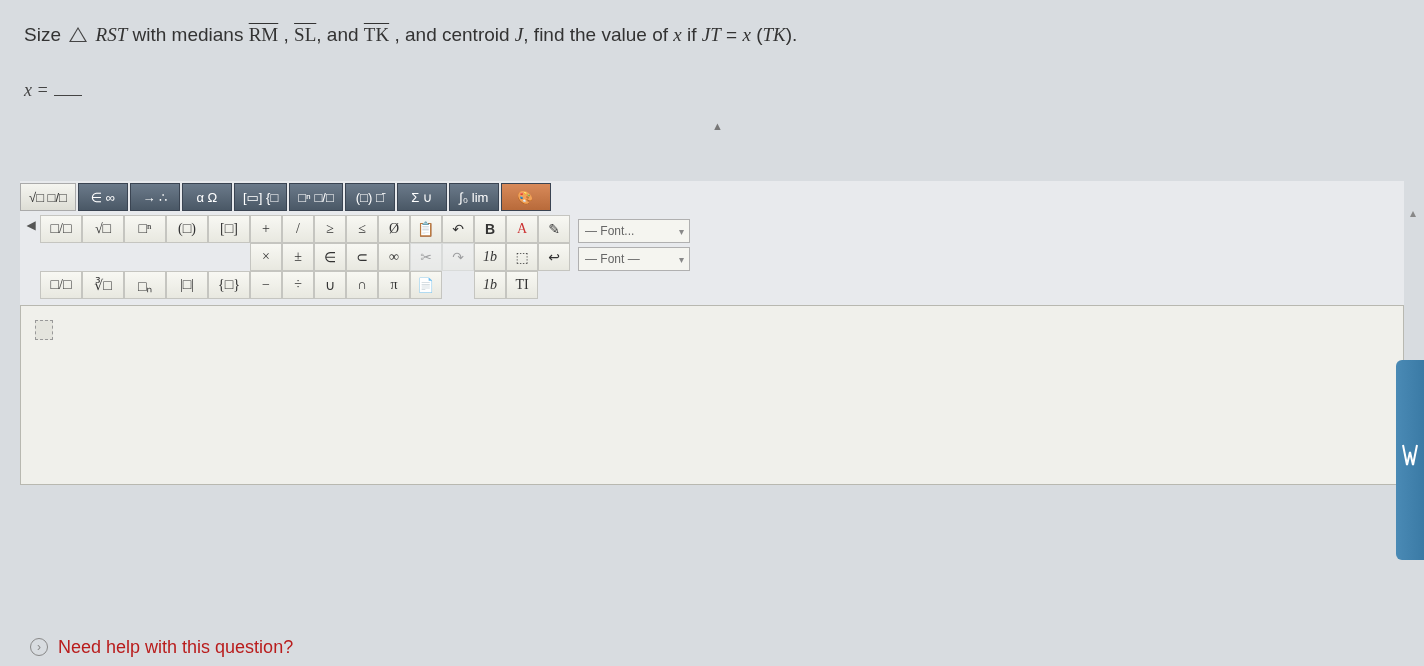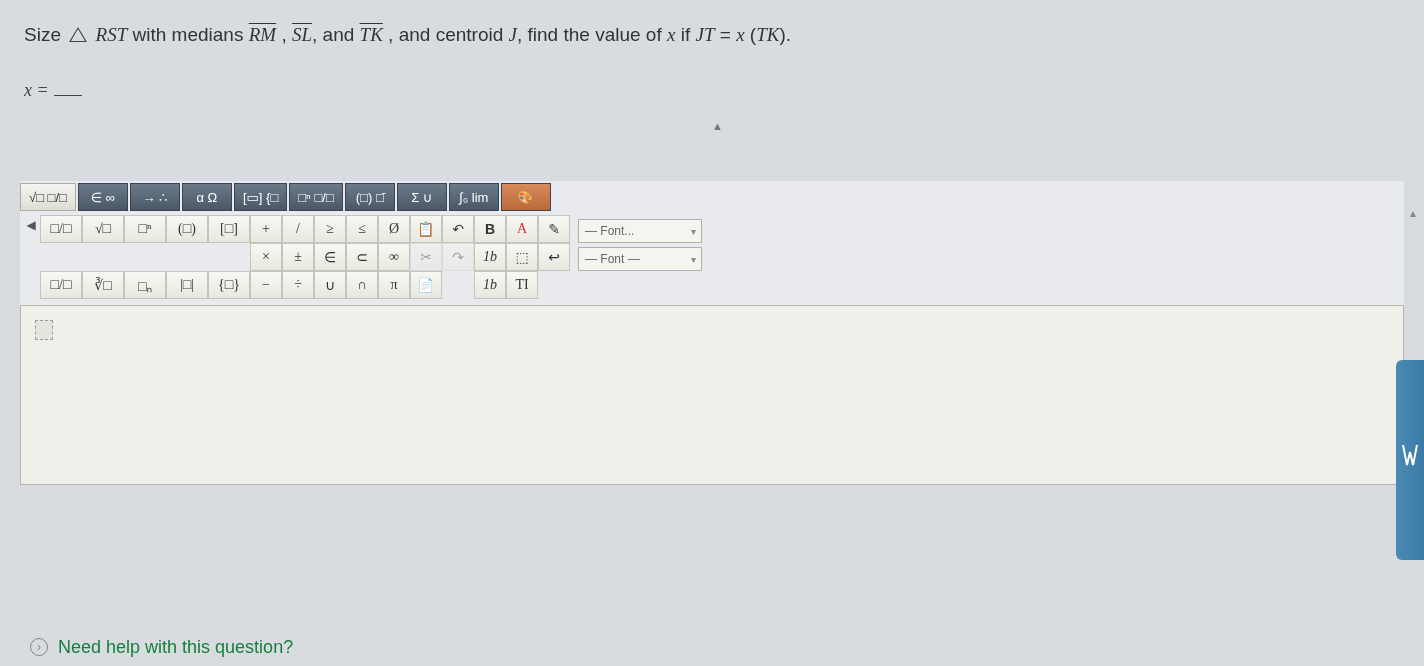--- a/index.html
+++ b/index.html
@@ -13,21 +13,21 @@
 }
 .question-area {
   padding: 20px 24px;
   font-size: 19px;
   color: #333;
 }
 .question-text {
   line-height: 1.6;
 }
 .italic { font-style: italic; font-family: 'Times New Roman', serif; text-align: center; }
-.overline { text-decoration: overline; font-family: 'Times New Roman', serif; font-style: italic; }
+.overline { text-decoration: overline; font-family: 'Times New Roman', serif; }
 .triangle-icon {
   display: inline-block;
   width: 0; height: 0;
   border-left: 9px solid transparent;
   border-right: 9px solid transparent;
   border-bottom: 15px solid transparent;
   position: relative;
   vertical-align: middle;
   margin: 0 3px;
 }
@@ -134,21 +134,21 @@
 .tool-btn.disabled { opacity: 0.4; }
 .bold-btn { font-weight: bold; font-family: Arial; }
 .format-selects {
   display: flex;
   flex-direction: column;
   gap: 4px;
   margin-left: 8px;
   padding-top: 4px;
 }
 .format-select {
-  width: 124px;
+  width: 112px;
   height: 24px;
   border: 1px solid #b0b0b0;
   background: #f5f5f0;
   font-size: 12px;
   color: #666;
   padding: 0 18px 0 6px;
   position: relative;
   display: flex;
   align-items: center;
   cursor: pointer;
@@ -218,21 +218,21 @@
   width: 16px;
   height: 16px;
   color: #a33;
   font-size: 11px;
 }
 .help-link {
   position: absolute;
   bottom: 8px;
   left: 58px;
   font-size: 18px;
-  color: #15803d;
+  color: #b91c1c;
 }
 .help-icon {
   position: absolute;
   bottom: 10px;
   left: 30px;
   width: 18px;
   height: 18px;
   border: 1.5px solid #888;
   border-radius: 50%;
   display: flex;

